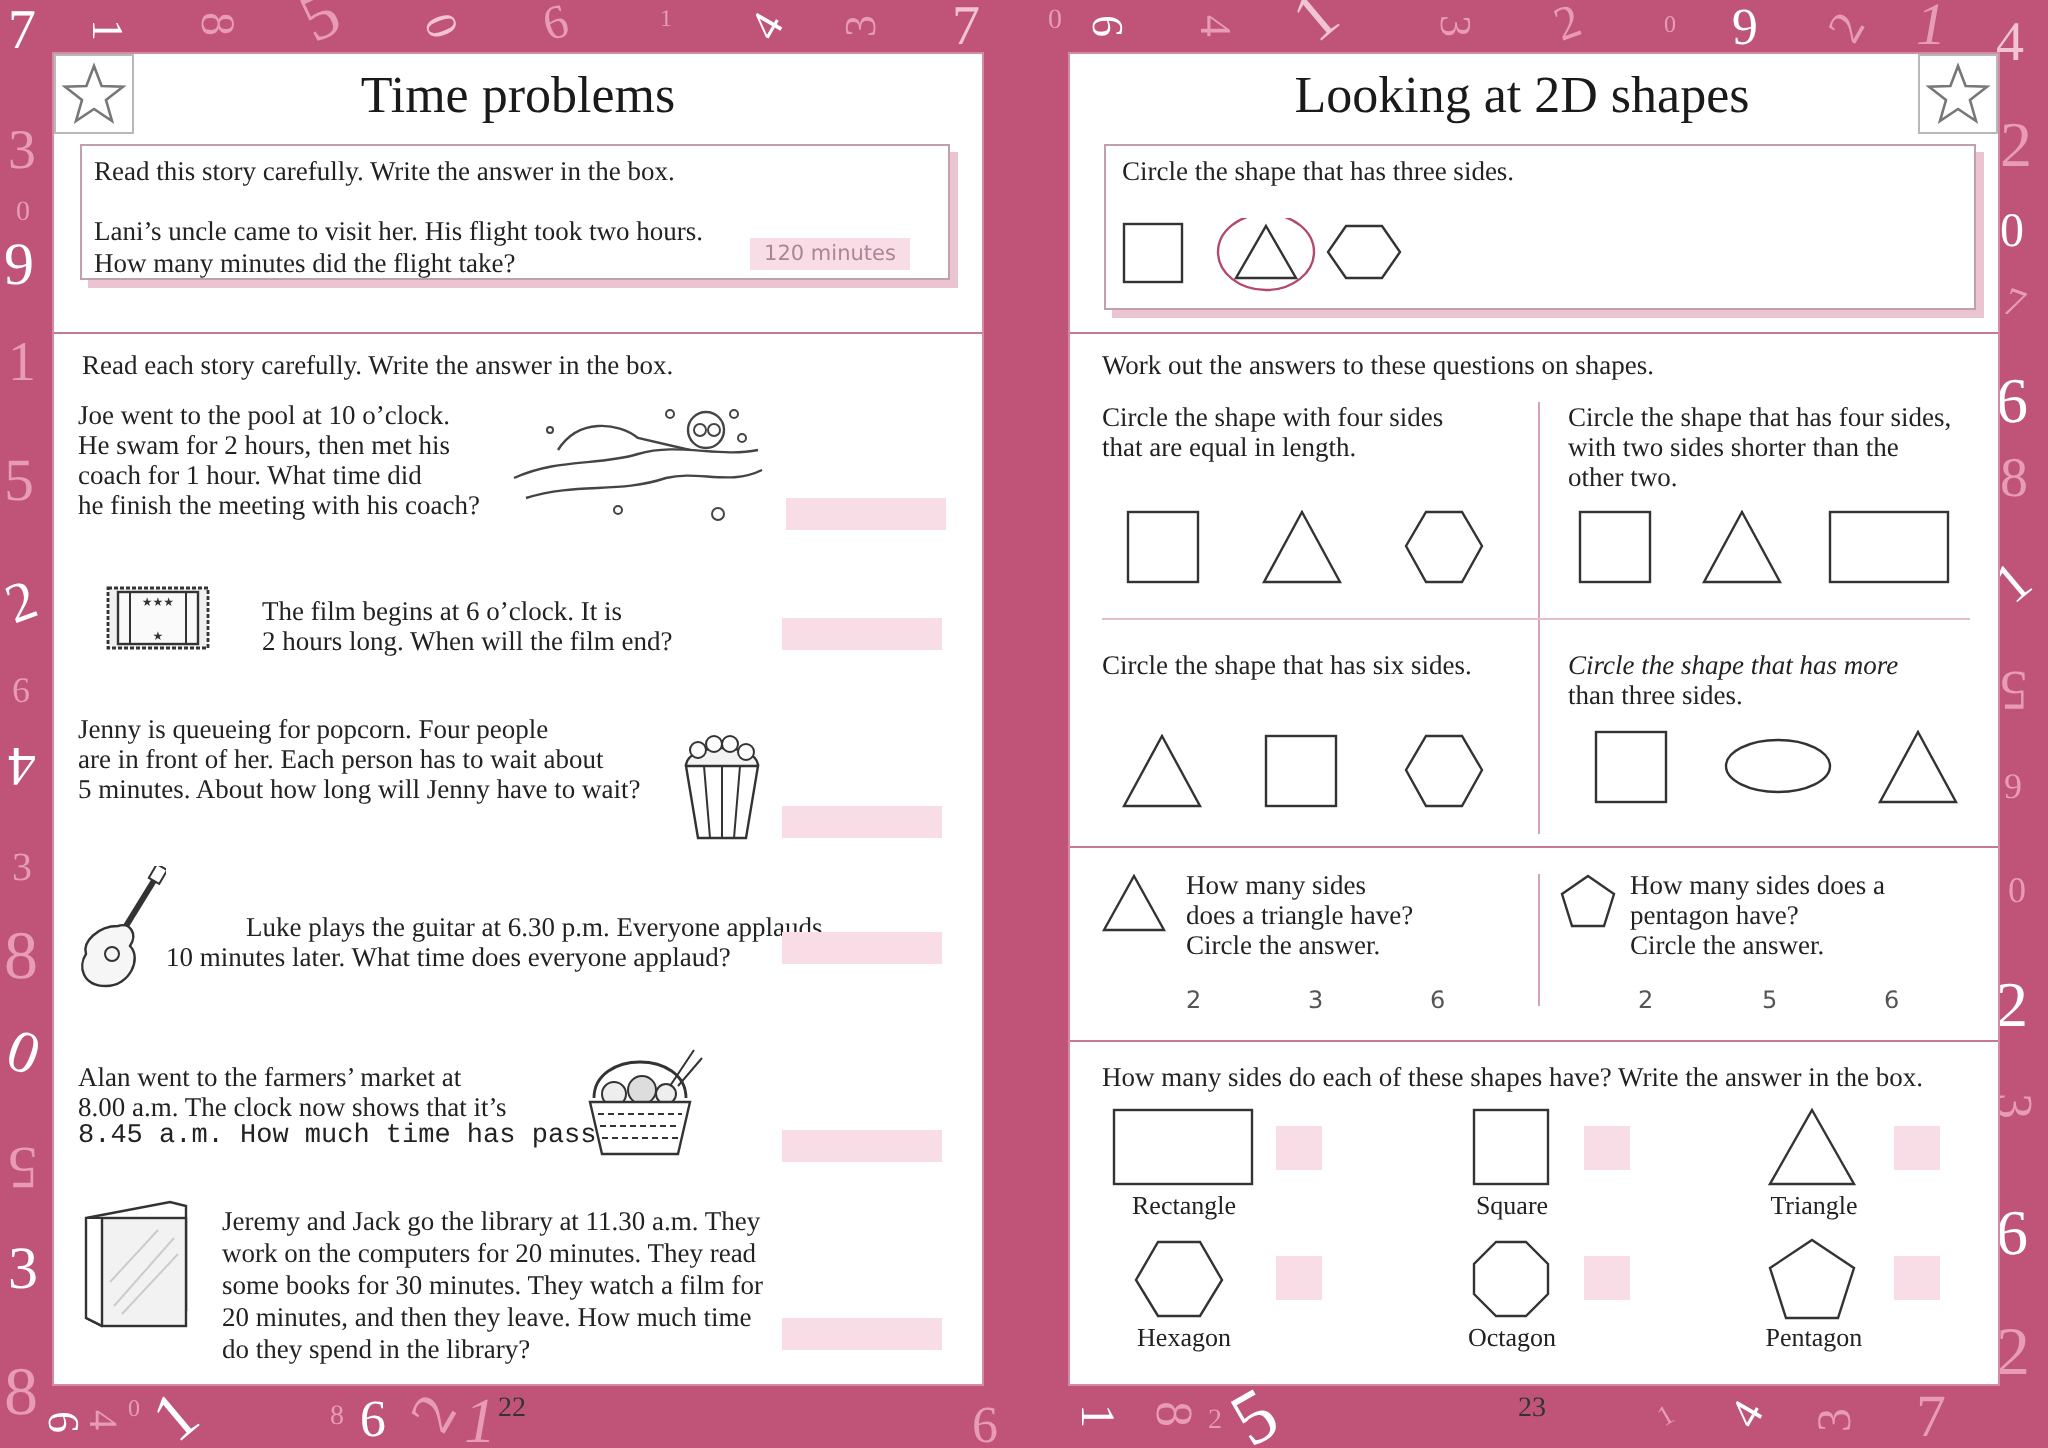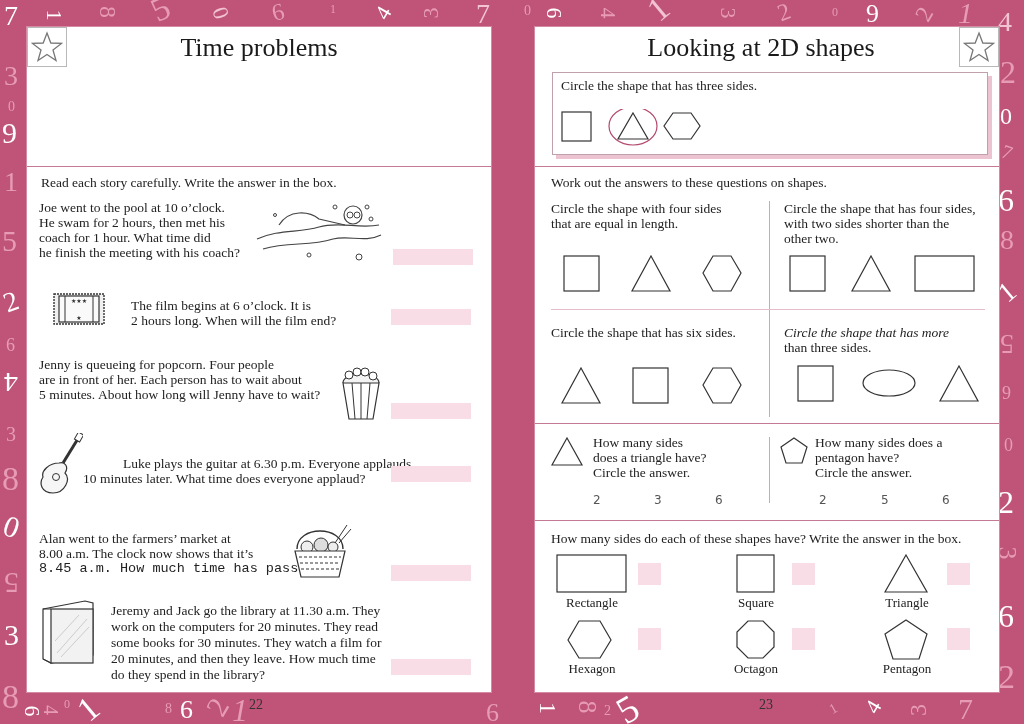--- a/index.html
+++ b/index.html
@@ -121,20 +121,26 @@
 </div>
 
 <div class="page" id="page-left">
   <div class="star-box" style="left:0;top:0;">
     <svg width="32" height="32" viewBox="0 0 32 32">
         <polygon points="16,2 19.8,12 30.5,12.4 22,19 25,29.5 16,23.5 7,29.5 10,19 1.5,12.4 12.2,12" fill="none" stroke="#777" stroke-width="1.3"></polygon>
       </svg>
   </div>
   <div class="title">Time problems</div>
 
+  <div class="example-box" style="left:13px;top:45px;width:433px;height:66px;">
+    <div style="position:absolute;left:6px;top:5px;">Read this story carefully. Write the answer in the box.</div>
+    <div style="position:absolute;left:6px;top:35px;">Lani’s uncle came to visit her. His flight took two hours.</div>
+    <div style="position:absolute;left:6px;top:51px;">How many minutes did the flight take?</div>
+    <div class="ans-filled" style="left:334px;top:46px;width:80px;height:16px;">120 minutes</div>
+  </div>
 
   <div class="hr" style="left:0;right:0;top:139px;"></div>
 
   <div class="txt" style="left:14px;top:148px;">Read each story carefully. Write the answer in the box.</div>
 
   <div>
     <div class="txt" style="left:12px;top:173px;">Joe went to the pool at 10 o’clock.</div>
     <div class="txt" style="left:12px;top:188px;">He swam for 2 hours, then met his</div>
     <div class="txt" style="left:12px;top:203px;">coach for 1 hour. What time did</div>
     <div class="txt" style="left:12px;top:218px;">he finish the meeting with his coach?</div>

